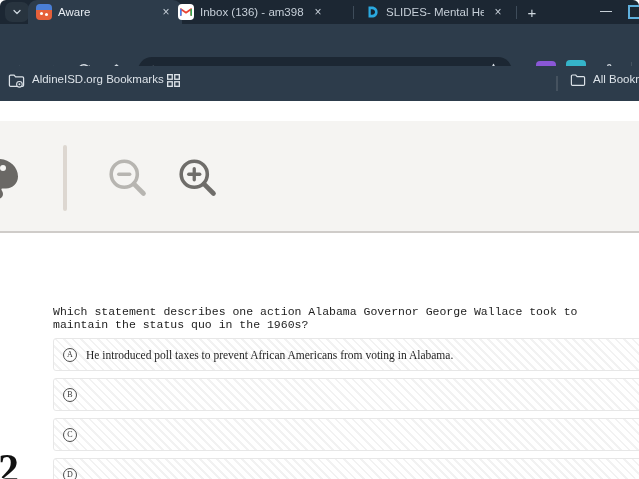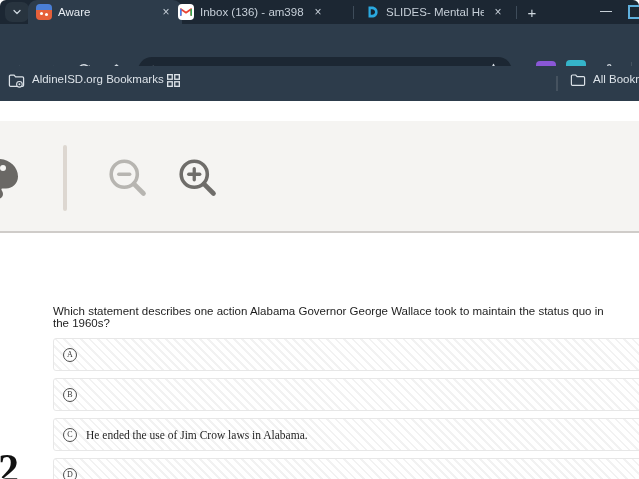--- a/index.html
+++ b/index.html
@@ -51,21 +51,21 @@
       font-size:11.5px;cursor:pointer;white-space:nowrap;}
   .bm-sep{position:absolute;left:556px;top:10px;width:2px;height:15px;background:#45525f;}
 
   
   .qtoolbar{position:absolute;left:0;top:121px;width:639px;height:110px;background:#f5f4f2;
       border-bottom:2px solid #cfccc9;}
   .tool-divider{position:absolute;left:63px;top:24px;width:4px;height:66px;background:#ddd7d1;border-radius:2px;}
   .tool-btn{position:absolute;cursor:pointer;}
 
   .question{position:absolute;left:53px;top:305px;width:560px;
-      font-family:Liberation Sans, sans-serif;font-size:11.5px;color:#1d1d1d;}
+      font-family:Liberation Mono, monospace;font-size:11.5px;color:#1d1d1d;}
   .option{position:absolute;left:53px;width:640px;height:33px;box-sizing:border-box;
       border:1px solid #e7e7e7;border-radius:3px;display:flex;align-items:center;gap:9px;
       padding-left:9px;cursor:pointer;
       background:repeating-linear-gradient(45deg,#ffffff 0px,#ffffff 4px,#f2f2f2 4px,#f2f2f2 6px);}
   .opt-letter{width:12px;height:12px;border:1px solid #4d4d4d;border-radius:50%;flex:0 0 auto;
       display:flex;align-items:center;justify-content:center;background:#fdfdfd;
       font-family:"Liberation Serif",serif;font-size:8px;color:#333;}
   .opt-text{font-family:"Liberation Serif",serif;font-size:11.5px;color:#1f1f1f;white-space:nowrap;}
   .qnum{position:absolute;left:-2px;top:448px;font-family:"Liberation Serif",serif;
       font-size:42px;font-weight:700;color:#121212;line-height:1;}
@@ -235,27 +235,27 @@
           <line x1="14" y1="10" x2="14" y2="18" stroke="#6f6d6a" stroke-width="2.4" stroke-linecap="round"></line>
           <line x1="21" y1="21" x2="28" y2="28" stroke="#6f6d6a" stroke-width="3.4" stroke-linecap="round"></line>
         </svg>
     </div>
   </div>
 
   <div class="question">Which statement describes one action Alabama Governor George Wallace took to maintain the status quo in the 1960s?</div>
 
   <div class="option" style="top:338px;">
     <span class="opt-letter">A</span>
+    <span class="opt-text">He introduced poll taxes to prevent African Americans from voting in Alabama.</span>
   </div>
   <div class="option" style="top:378px;">
     <span class="opt-letter">B</span>
   </div>
   <div class="option" style="top:418px;">
     <span class="opt-letter">C</span>
-    <span class="opt-text">He ended the use of Jim Crow laws in Alabama.</span>
   </div>
   <div class="option" style="top:458px;">
     <span class="opt-letter">D</span>
   </div>
 
   <div class="qnum">2</div>
 
 </div>
 
 </body></html>

